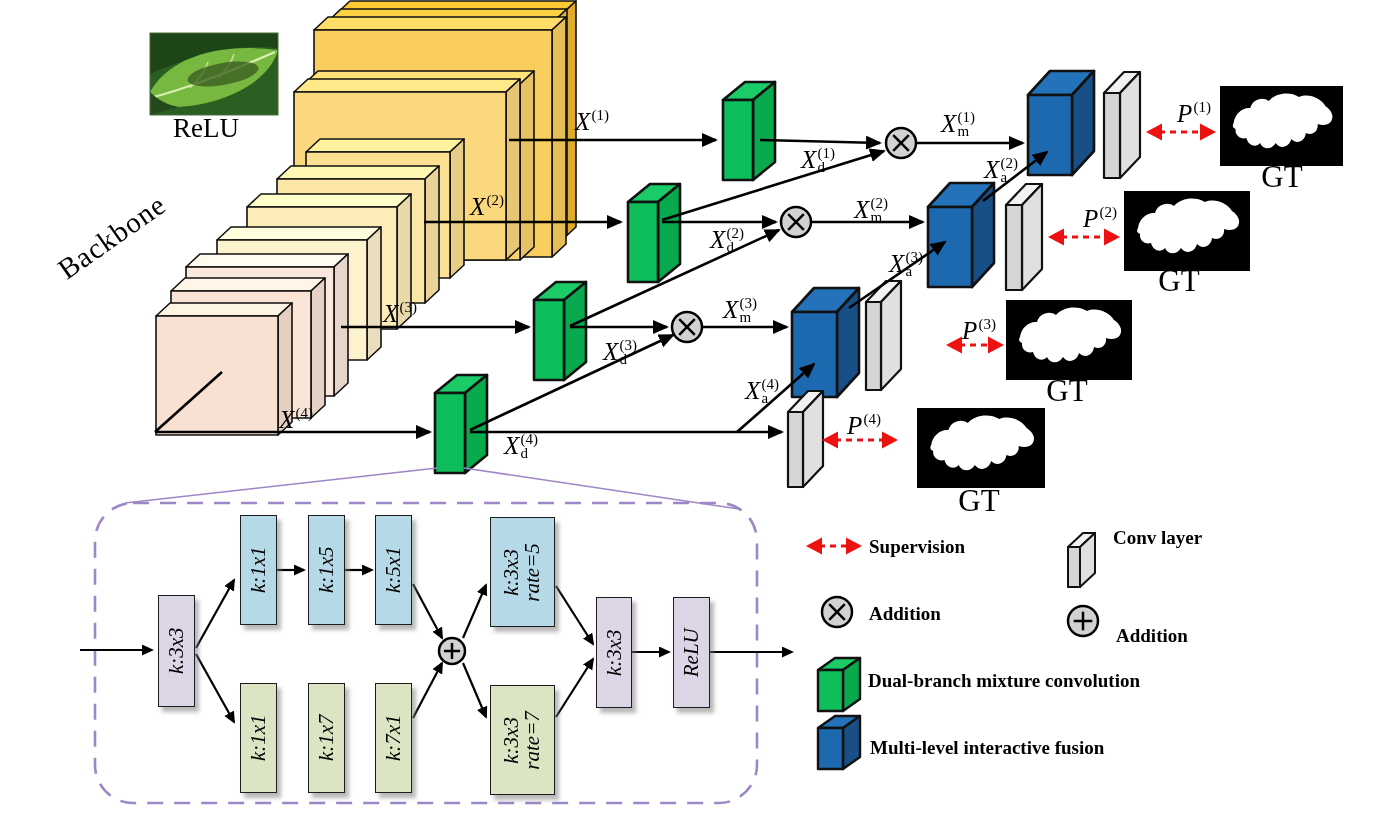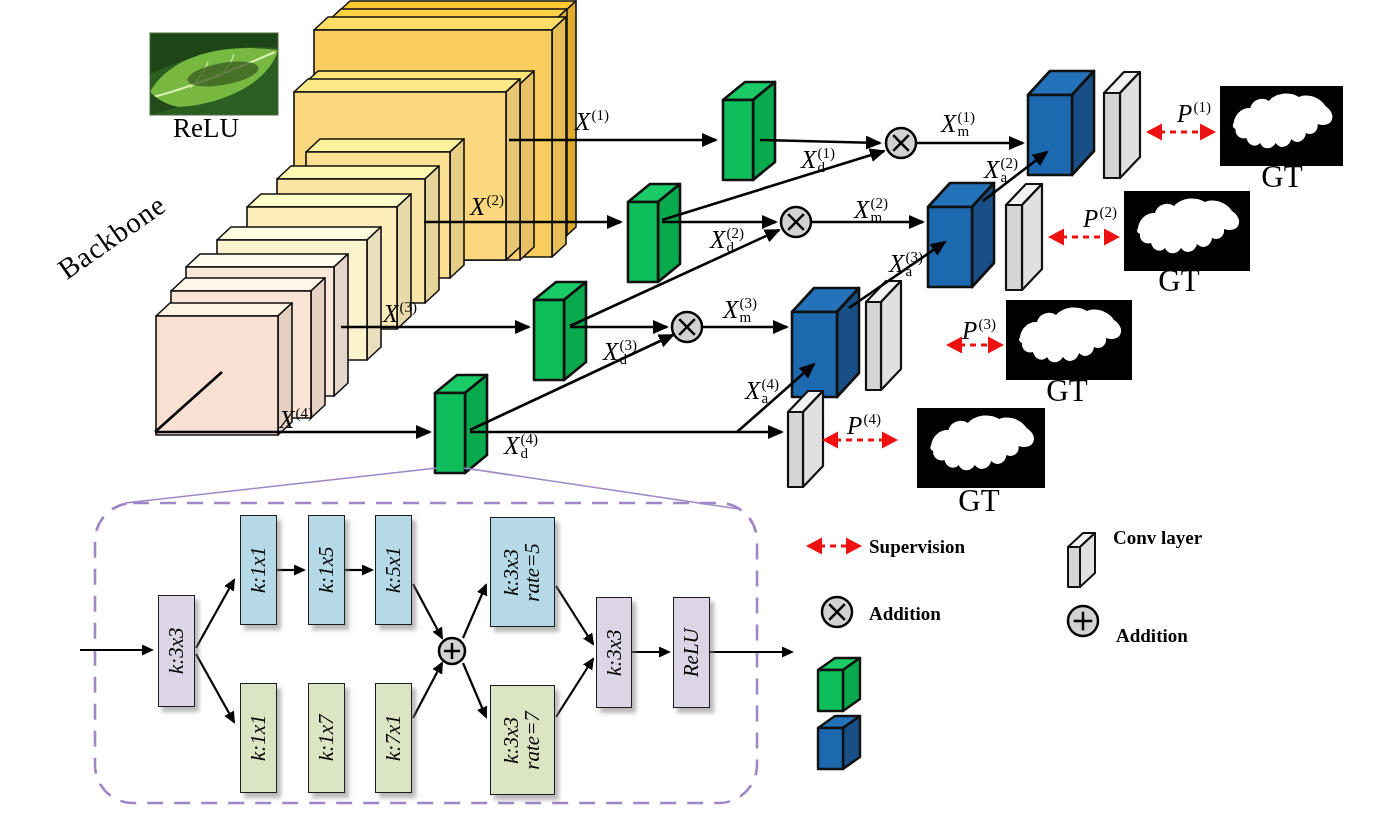--- a/index.html
+++ b/index.html
@@ -379,14 +379,16 @@
         <span class="rot">k:3x3</span>
       </div>
     <div class="vb lav" style="left:673px;top:597px;width:37px;height:111px">
         <span class="rot">ReLU</span>
       </div>
 
     <div class="lg" style="left:869px;top:547px">Supervision</div>
     <div class="lg" style="left:1113px;top:538px">Conv layer</div>
     <div class="lg" style="left:869px;top:614px">Addition</div>
     <div class="lg" style="left:1116px;top:636px">Addition</div>
+    <div class="lg" style="left:868px;top:681px">Dual-branch mixture convolution</div>
+    <div class="lg" style="left:870px;top:748px">Multi-level interactive fusion</div>
   </div>
 </div>
 
 </body></html>

